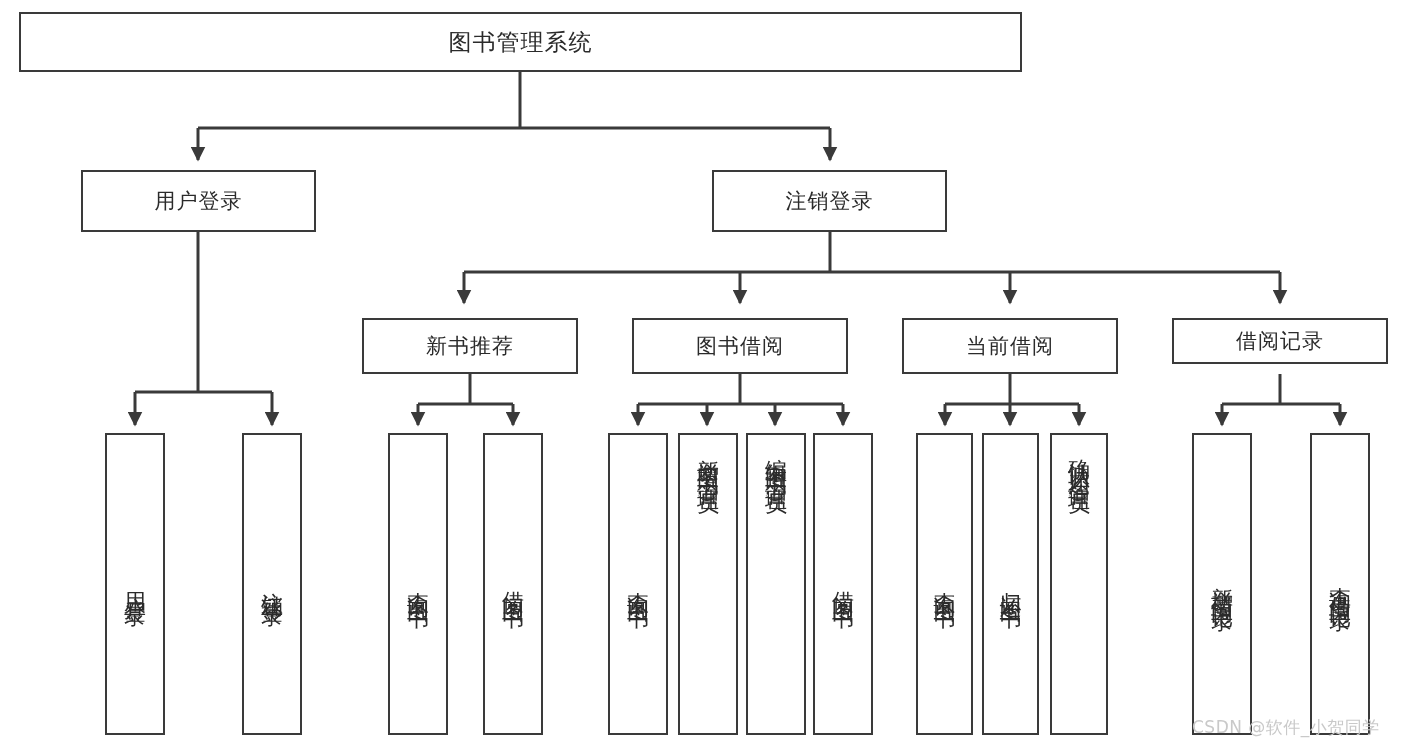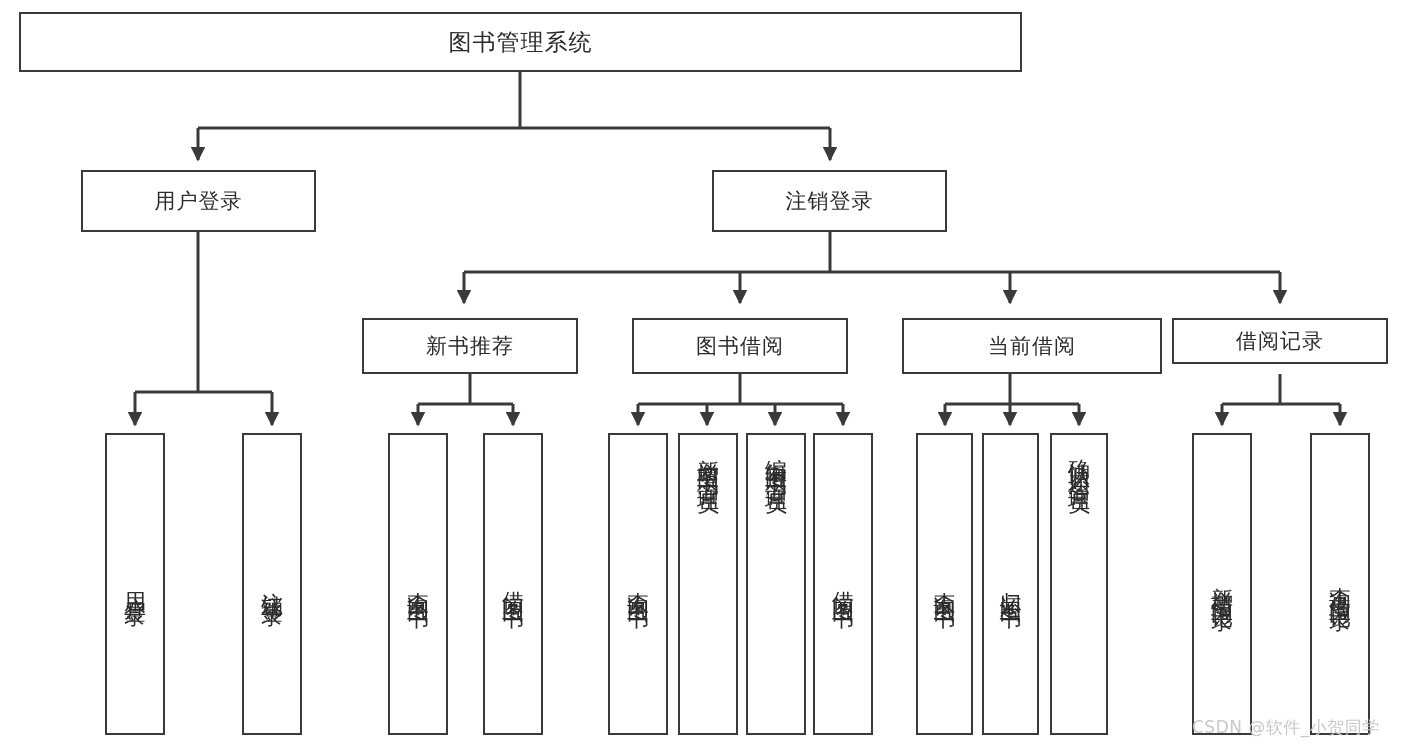--- a/index.html
+++ b/index.html
@@ -132,21 +132,21 @@
   <div class="node h" style="left:712px; top:170px; width:235px; height:62px;">
     <span>注销登录</span>
   </div>
 
   <div class="node h" style="left:632px; top:318px; width:216px; height:56px;">
     <span>图书借阅</span>
   </div>
   <div class="node h" style="left:362px; top:318px; width:216px; height:56px;">
     <span>新书推荐</span>
   </div>
-  <div class="node h" style="left:902px; top:318px; width:260px; height:56px;">
+  <div class="node h" style="left:902px; top:318px; width:216px; height:56px;">
     <span>当前借阅</span>
   </div>
   <div class="node h" style="left:1172px; top:318px; width:216px; height:46px;">
     <span>借阅记录</span>
   </div>
 
   <div class="node v mid" style="left:105px; top:433px; width:60px; height:302px;">
     <span class="vtext">用户登录</span>
   </div>
   <div class="node v mid" style="left:242px; top:433px; width:60px; height:302px;">

